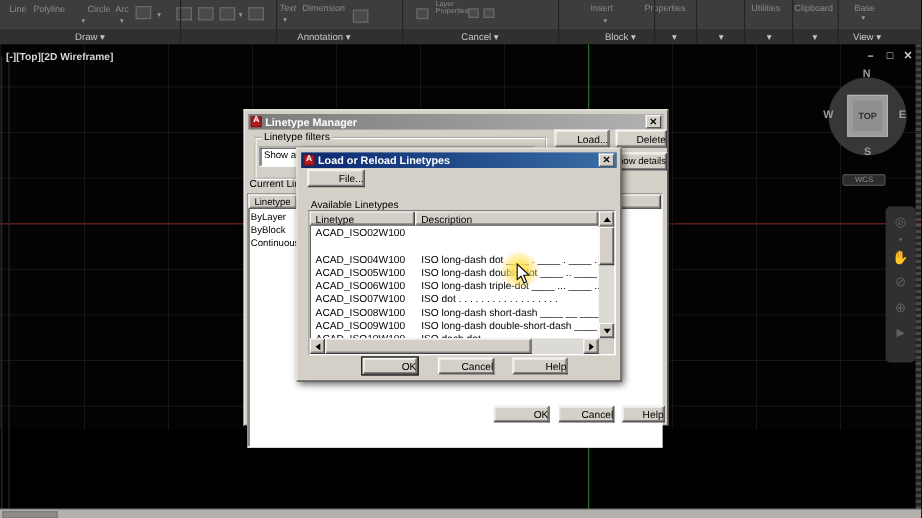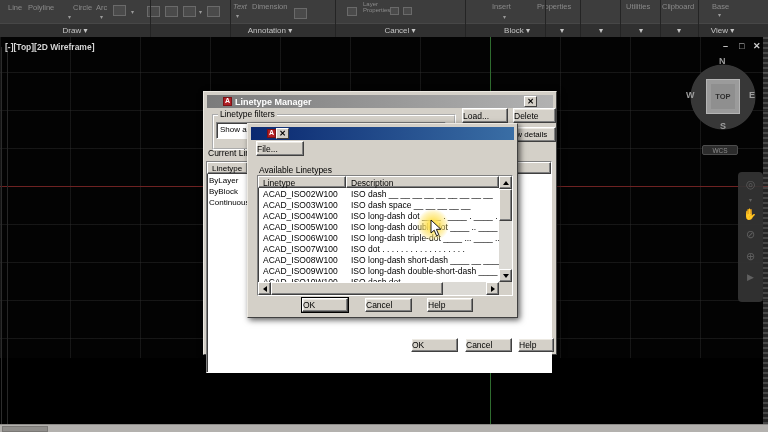--- a/index.html
+++ b/index.html
@@ -38,31 +38,31 @@
 
   
   #navbar { position:absolute; left:738px; top:135px; width:25px; height:130px; background:rgba(52,52,52,.92); border-radius:4px; }
   .nav-ic { position:absolute; left:0; width:25px; text-align:center; color:#606060; font-size:11px; }
   #noise-strip { position:absolute; left:763px; top:0; width:5px; height:387px;
                  background:repeating-linear-gradient(0deg,#9a9a9a 0 2px,#4f4f4f 2px 5px); opacity:.45; }
 
   
   .dlg { position:absolute; background:#d4d0c8; border:1px solid; border-color:#ece9e2 #404040 #404040 #ece9e2;
          box-shadow:2px 2px 6px rgba(0,0,0,.65); }
-  .tbar { position:absolute; left:3px; top:3px; right:3px; height:13px; display:flex; align-items:center; padding:0 16px; }
+  .tbar { position:absolute; left:3px; top:3px; right:3px; height:13px; display:flex; align-items:center; padding:0 2px; }
   .tbar-active { background:linear-gradient(90deg,#0a2870,#3a6ea5); }
   .tbar-inactive { background:linear-gradient(90deg,#7b7b7b,#b2b2b2); }
   .tbar-title { color:#fff; font-size:9px; font-weight:bold; margin-left:3px; flex:1; white-space:nowrap; }
   .acad-ico { width:9px; height:9px; background:#b01e24; border:1px solid #7d1114; position:relative; }
   .acad-ico::after { content:"A"; position:absolute; left:1px; top:-1px; color:#fff; font-size:7px; font-weight:bold; }
   .xbtn { width:13px; height:11px; background:#d4d0c8; border:1px solid; border-color:#fff #404040 #404040 #fff;
           font-size:8px; line-height:9px; text-align:center; color:#000; font-weight:bold; }
   .b3 { position:absolute; background:#d4d0c8; border:1px solid; border-color:#ffffff #404040 #404040 #ffffff;
         box-shadow:inset -1px -1px 0 #808080, inset 1px 1px 0 #ece9e2;
-        font-size:8.5px; color:#000; text-align:left; font-family:"Liberation Sans",sans-serif; }
+        font-size:8.5px; color:#000; text-align:right; font-family:"Liberation Sans",sans-serif; }
   .b3.default { outline:1px solid #000; }
   .sk { position:absolute; background:#fff; border:1px solid; border-color:#808080 #fff #fff #808080;
         box-shadow:inset 1px 1px 0 #404040; }
   .groove { position:absolute; border:2px groove #fff; }
   .glabel { position:absolute; font-size:8.5px; color:#000; background:#d4d0c8; padding:0 2px; }
   .hcell { position:absolute; background:#d4d0c8; border:1px solid; border-color:#fff #404040 #404040 #fff;
            box-shadow:inset -1px -1px 0 #808080; font-size:8.5px; color:#000; padding:1px 0 0 4px; }
   .ltxt { position:absolute; font-size:8.5px; color:#000; white-space:nowrap; }
 
   
@@ -213,39 +213,35 @@
     </div>
 
     <button class="b3" style="left:207px;top:246px;width:47px;height:14px;">OK</button>
     <button class="b3" style="left:261px;top:246px;width:47px;height:14px;">Cancel</button>
     <button class="b3" style="left:314px;top:246px;width:36px;height:14px;">Help</button>
   </div>
 
   <div class="dlg" style="left:247px;top:123px;width:271px;height:195px;z-index:20;">
     <div class="tbar tbar-active">
       <span class="acad-ico"></span>
+      <span class="tbar-title">Load or Reload Linetypes</span>
       <span class="xbtn">✕</span>
     </div>
 
     <button class="b3" style="left:8px;top:17px;width:48px;height:15px;">File...</button>
 
     <span class="ltxt" style="left:11px;top:41px;">Available Linetypes</span>
   </div>
 
   <div id="llist" style="z-index:21;">
     <div class="hcell" style="left:0px;top:0px;width:88px;height:12px;">Linetype</div>
     <div class="hcell" style="left:88px;top:0px;width:153px;height:12px;">Description</div>
 
     <div class="lrow" style="top:13px;">
         <span class="lname">ACAD_ISO02W100</span>
-        <span class="ldesc">ISO dash __ __ __ __ __ __ __ __ __</span>
-      </div>
-    <div class="lrow" style="top:24px;">
-        <span class="lname">ACAD_ISO03W100</span>
-        <span class="ldesc">ISO dash space __  __  __  __  __</span>
       </div>
     <div class="lrow" style="top:35px;">
         <span class="lname">ACAD_ISO04W100</span>
         <span class="ldesc">ISO long-dash dot ____ . ____ . ____ . _</span>
       </div>
     <div class="lrow" style="top:46px;">
         <span class="lname">ACAD_ISO05W100</span>
         <span class="ldesc">ISO long-dash double-dot ____ .. ____ ..</span>
       </div>
     <div class="lrow" style="top:57px;">

